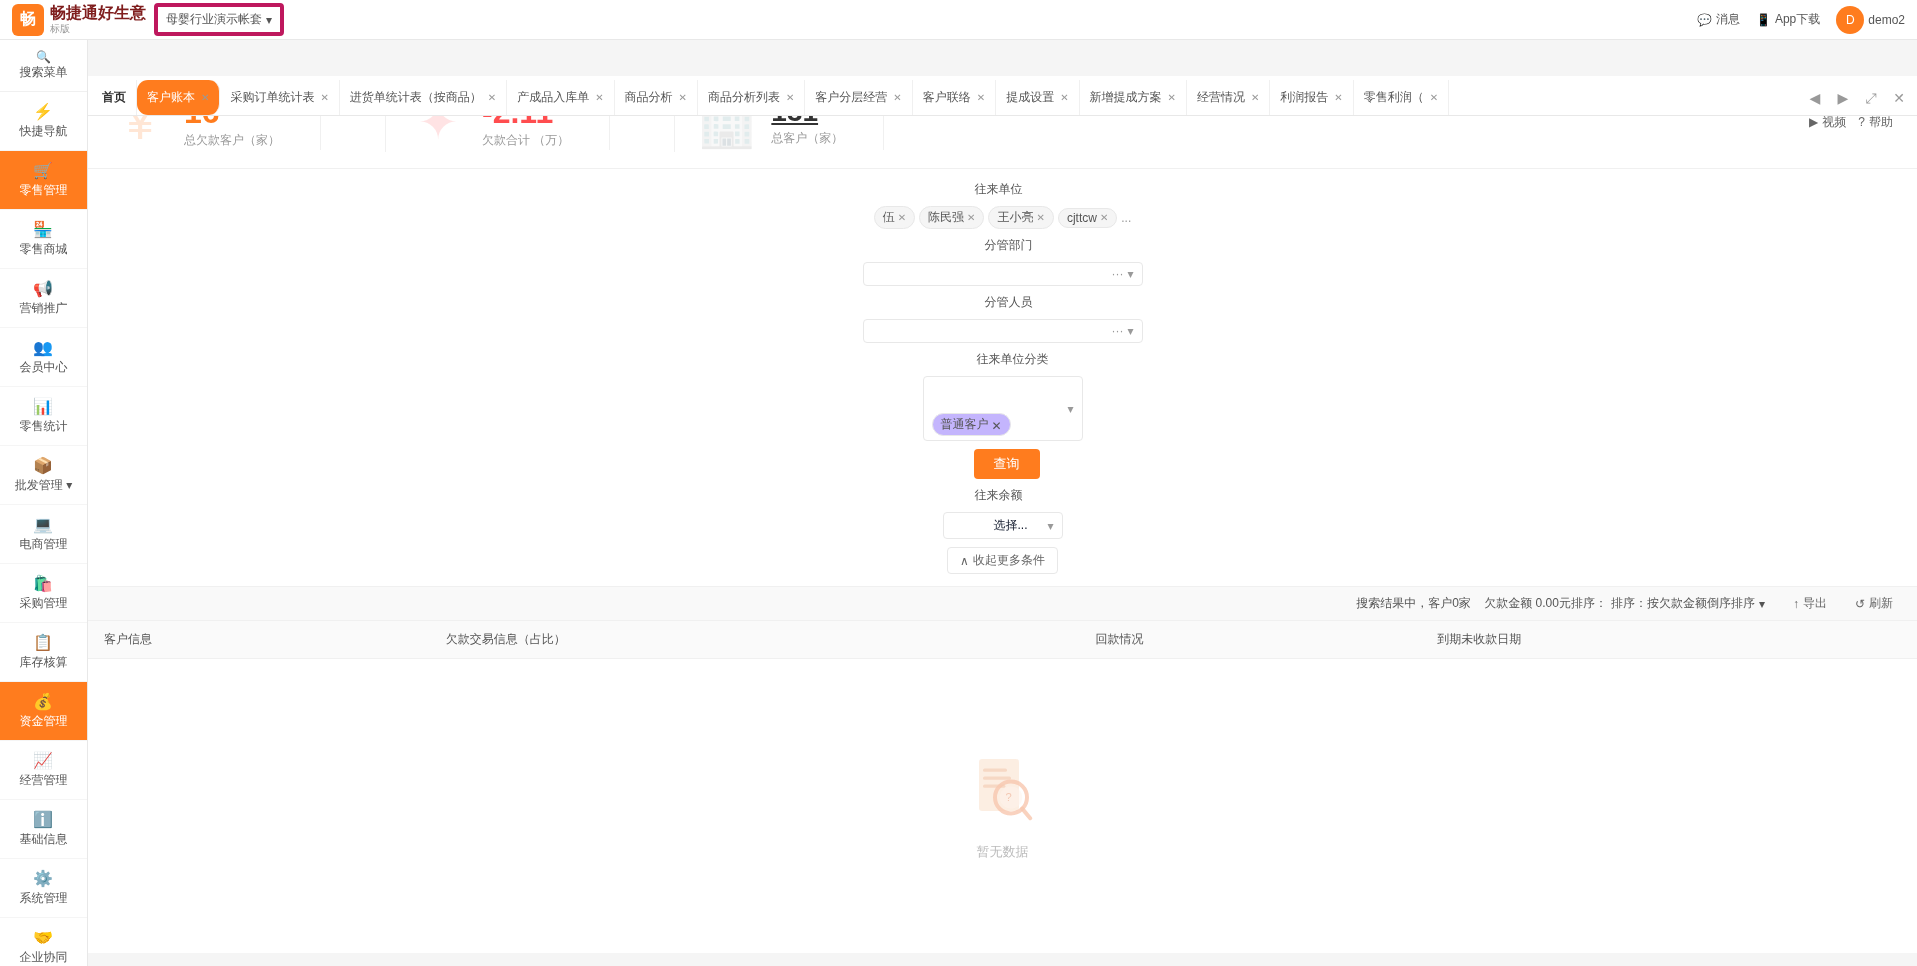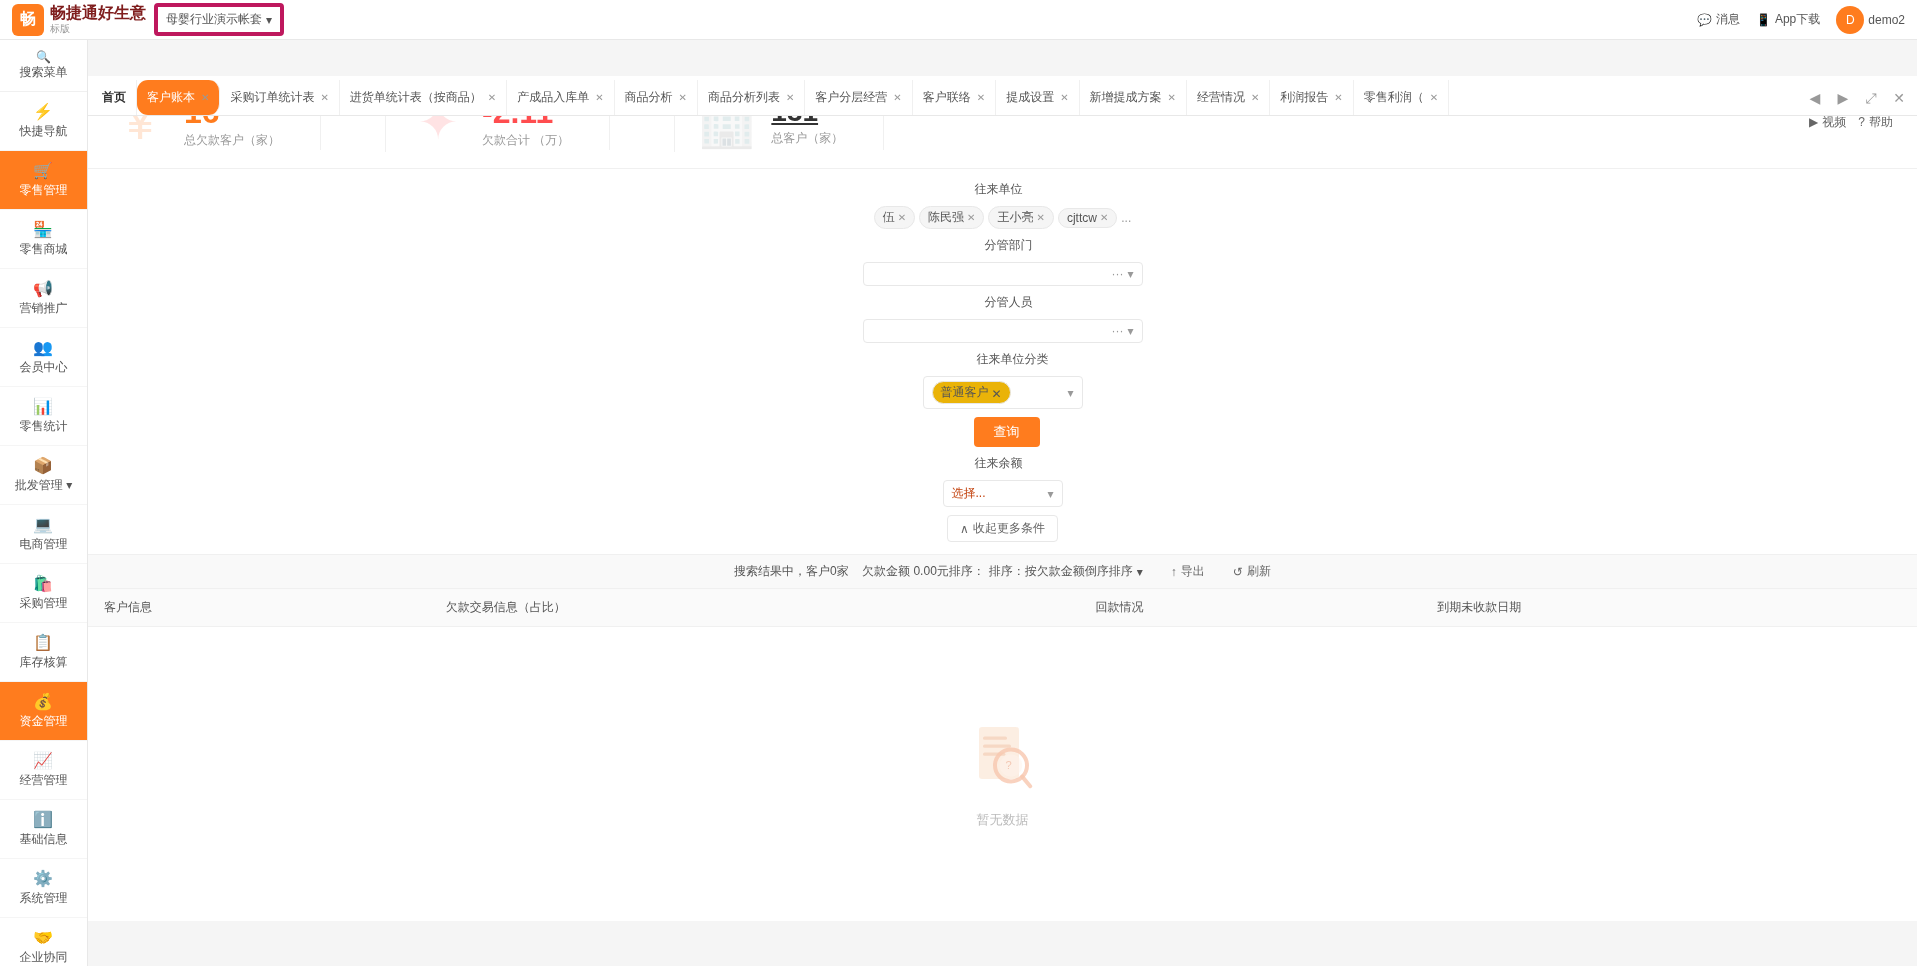--- a/index.html
+++ b/index.html
@@ -176,25 +176,26 @@
       background: #fff;
     }
     .filter-select-sm {
       min-width: 120px;
     }
     .customer-type-tag {
       display: inline-flex;
       align-items: flex-end;
       gap: 3px;
       padding: 2px 8px;
-      background: #eab308;
+      background: #c4b5fd;
       border: 1px solid #e8e8e8;
       border-radius: 12px;
       font-size: 12px;
       color: #555;
+      margin-top: 32px;
     }
     .collapse-btn {
       display: flex;
       align-items: center;
       gap: 4px;
       font-size: 12px;
       color: #666;
       cursor: pointer;
       padding: 4px 12px;
       border: 1px solid #e8e8e8;
@@ -213,21 +214,21 @@
       cursor: pointer;
       margin-left: 8px;
     }
 
     
     .result-bar {
       background: #f9f9f9;
       padding: 8px 24px;
       display: flex;
       align-items: center;
-      justify-content: center;
+      justify-content: flex-end;
       border-bottom: 1px solid #f0f0f0;
       font-size: 12px;
       color: #555;
     }
     .result-bar-right { display: flex; align-items: center; gap: 28px; }
     .result-bar-action { display: flex; align-items: center; gap: 4px; cursor: pointer; color: #666; }
     .sort-select { display: flex; align-items: center; gap: 4px; font-size: 12px; color: #555; cursor: pointer; }
 
     
     .data-table { width: 100%; background: #fff; border-collapse: collapse; }
@@ -530,21 +531,21 @@
             </div>
             <span style="margin-left:auto;">▾</span>
           </div>
 
           <button class="query-btn">查询</button>
         </div>
 
         <div class="filter-row">
           <span class="filter-label">往来余额</span>
           <div class="filter-select filter-select-sm">
-            <span style="color:#c2410c;">选择...</span>
+            <span style="color:#0f172a;margin-left:42px;">选择...</span>
             <span style="margin-left:auto;">▾</span>
           </div>
         </div>
 
         <div style="text-align:center; margin-top:4px;">
           <div class="collapse-btn">
             <span>∧</span>
             <span>收起更多条件</span>
           </div>
         </div>

